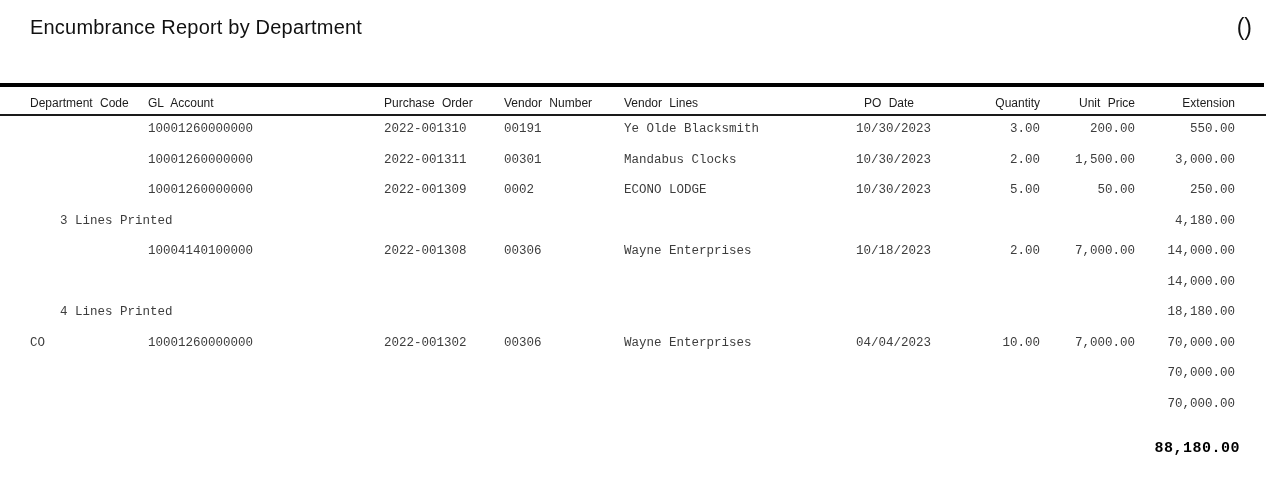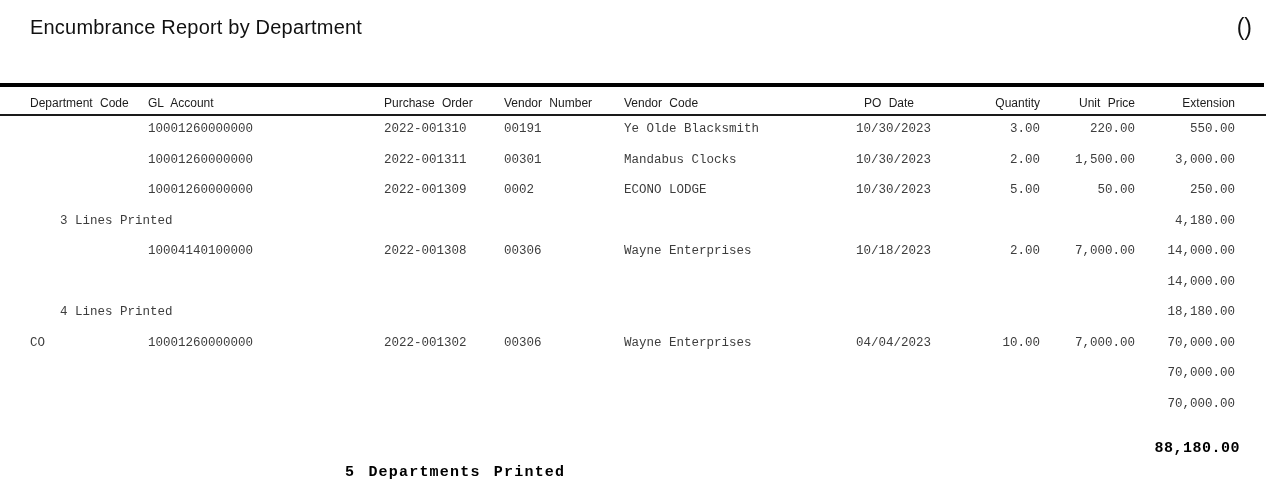--- a/index.html
+++ b/index.html
@@ -40,38 +40,38 @@
   <div class="title">Encumbrance Report by Department</div>
   <div class="corner">()</div>
 
   <div class="rule-thick"></div>
 
   <div>
     <span class="h" style="left:30px">Department Code</span>
     <span class="h" style="left:148px">GL Account</span>
     <span class="h" style="left:384px">Purchase Order</span>
     <span class="h" style="left:504px">Vendor Number</span>
-    <span class="h" style="left:624px">Vendor Code</span>
+    <span class="h" style="left:624px">Vendor Lines</span>
     <span class="h" style="left:864px">PO Date</span>
     <span class="h ra" style="left:960px;width:80px">Quantity</span>
     <span class="h ra" style="left:1035px;width:100px">Unit Price</span>
     <span class="h ra" style="left:1115px;width:120px">Extension</span>
   </div>
 
   <div class="rule-thin"></div>
 
   <div class="row" style="top:122px">
     <span class="c c-dept"></span>
     <span class="c c-gl">10001260000000</span>
     <span class="c c-po">2022-001310</span>
     <span class="c c-vn">00191</span>
     <span class="c c-name">Ye Olde Blacksmith</span>
     <span class="c c-date">10/30/2023</span>
     <span class="c c-qty">3.00</span>
-    <span class="c c-price">220.00</span>
+    <span class="c c-price">200.00</span>
     <span class="c c-ext">550.00</span>
   </div>
 
   <div class="row" style="top:153px">
     <span class="c c-dept"></span>
     <span class="c c-gl">10001260000000</span>
     <span class="c c-po">2022-001311</span>
     <span class="c c-vn">00301</span>
     <span class="c c-name">Mandabus Clocks</span>
     <span class="c c-date">10/30/2023</span>
@@ -132,15 +132,14 @@
 
   <div class="row" style="top:366px">
     <span class="c c-ext">70,000.00</span>
   </div>
 
   <div class="row" style="top:397px">
     <span class="c c-ext">70,000.00</span>
   </div>
 
   <div class="grand-total">88,180.00</div>
-  <div class="footer">5 Departments Printed</div>
 
 </div>
 
 </body></html>

